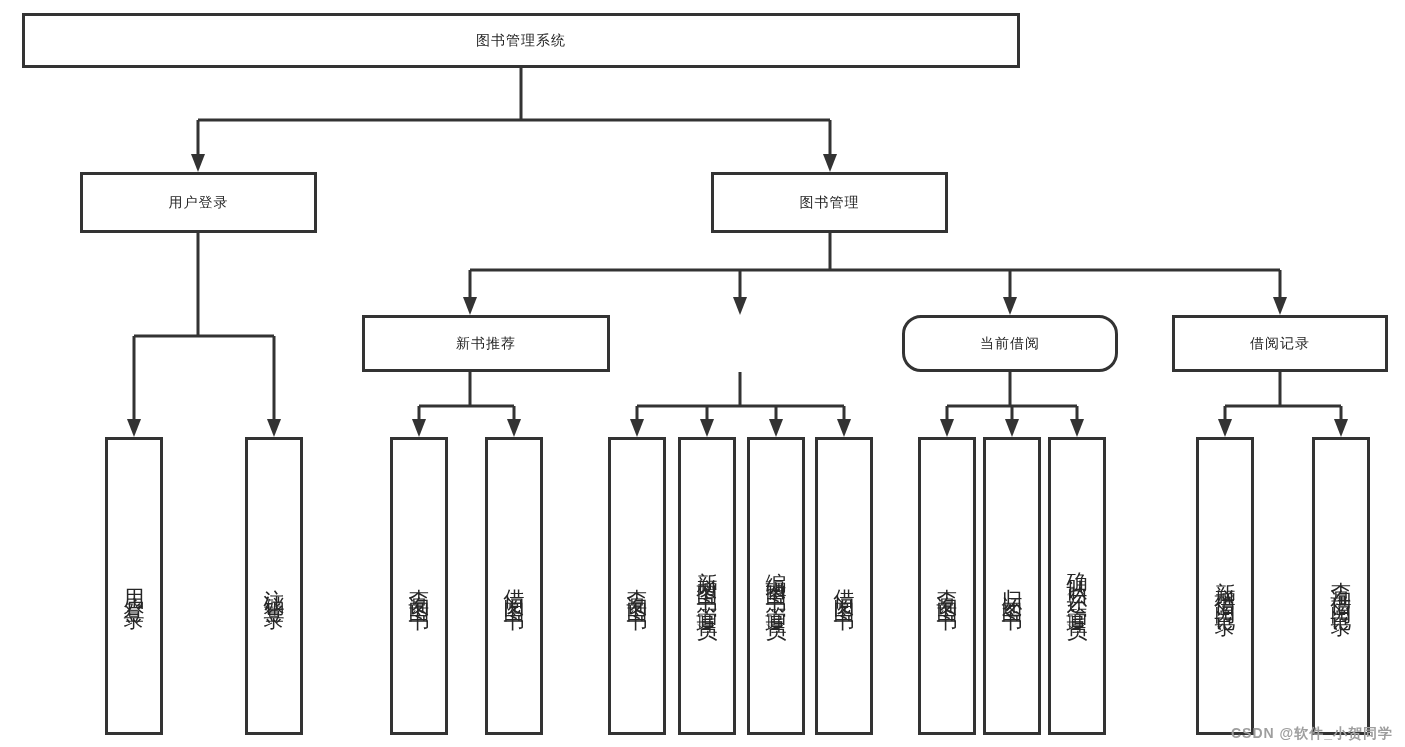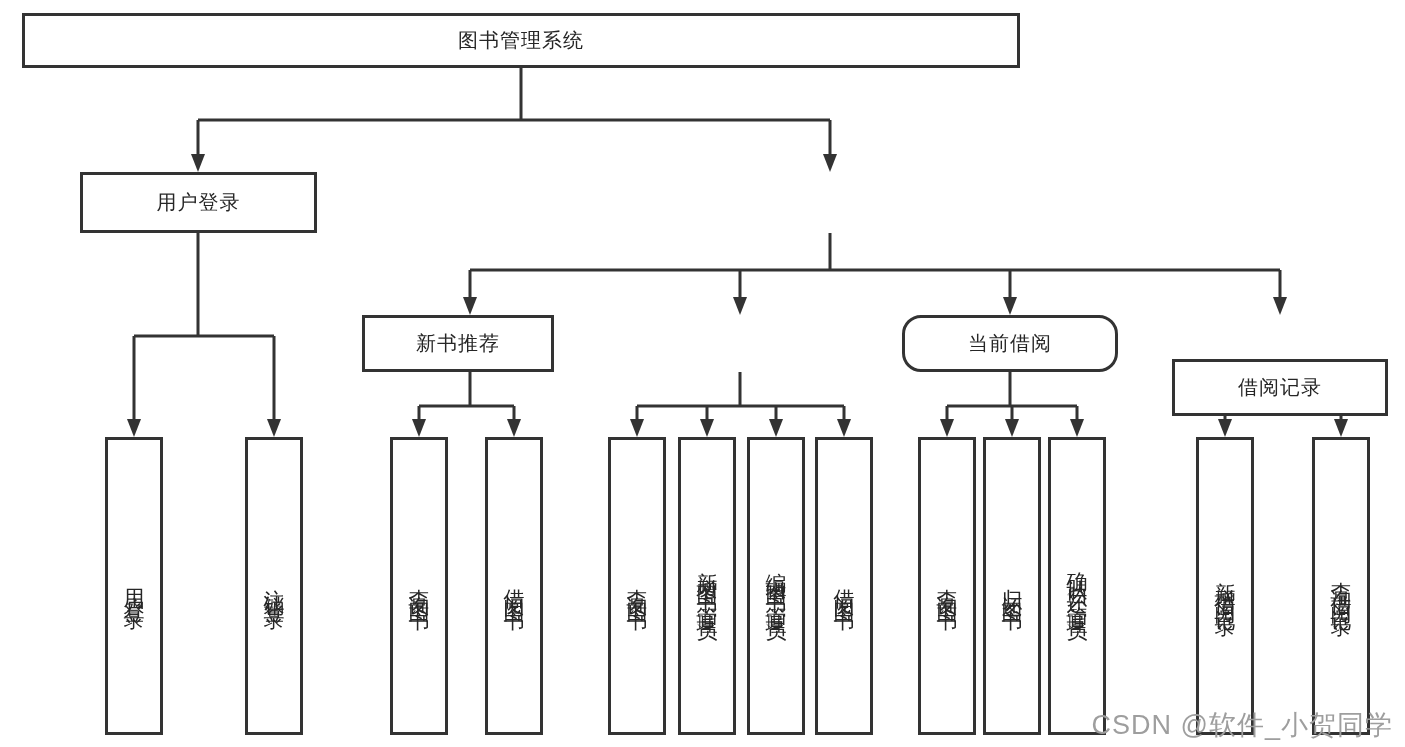--- a/index.html
+++ b/index.html
@@ -18,21 +18,21 @@
   }
   .box {
     position: absolute;
     box-sizing: border-box;
     border: 3px solid #333333;
     background: #ffffff;
     display: flex;
     align-items: center;
     justify-content: center;
     color: #262626;
-    font-size: 20px;
+    font-size: 14px;
     letter-spacing: 1px;
     white-space: nowrap;
   }
   .vbox {
     position: absolute;
     box-sizing: border-box;
     border: 3px solid #333333;
     background: #ffffff;
     display: flex;
     align-items: center;
@@ -44,24 +44,25 @@
     writing-mode: vertical-rl;
     text-orientation: upright;
     letter-spacing: 7px;
     line-height: 1.15;
     white-space: nowrap;
   }
   .watermark {
     position: absolute;
     right: 12px;
     bottom: 4px;
-    font-size: 27px;
+    font-size: 14px;
     letter-spacing: 1px;
     color: #9e9e9e;
     white-space: nowrap;
+    font-weight: bold;
   }
 </style>
 </head>
 <body>
 
 <div class="canvas">
 
   <svg class="connectors" viewBox="0 0 1405 747" xmlns="http://www.w3.org/2000/svg">
 
     <g stroke="#333333" stroke-width="3" fill="none">
@@ -126,28 +127,31 @@
     </g>
   </svg>
 
   <div class="box" style="left:22px; top:13px; width:998px; height:55px;">
     <span>图书管理系统</span>
   </div>
 
   <div class="box" style="left:80px; top:172px; width:237px; height:61px;">
     <span>用户登录</span>
   </div>
+  <div class="box" style="left:711px; top:172px; width:237px; height:61px;">
+    <span>图书管理</span>
+  </div>
 
-  <div class="box" style="left:362px; top:315px; width:192px; height:57px;">
+  <div class="box" style="left:362px; top:315px; width:248px; height:57px;">
     <span>新书推荐</span>
   </div>
   <div class="box" style="left:902px; top:315px; width:216px; height:57px;border-radius:19px;">
     <span>当前借阅</span>
   </div>
-  <div class="box" style="left:1172px; top:315px; width:216px; height:57px;margin-top:44px;">
+  <div class="box" style="left:1172px; top:315px; width:216px; height:57px;">
     <span>借阅记录</span>
   </div>
 
   <div class="vbox" style="left:105px; top:437px; width:58px; height:298px;">
     <span class="vlabel">用户登录</span>
   </div>
   <div class="vbox" style="left:245px; top:437px; width:58px; height:298px;">
     <span class="vlabel">注销登录</span>
   </div>
 

